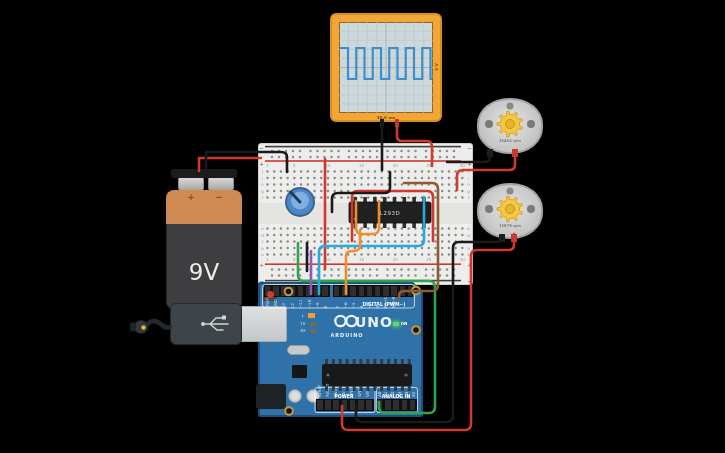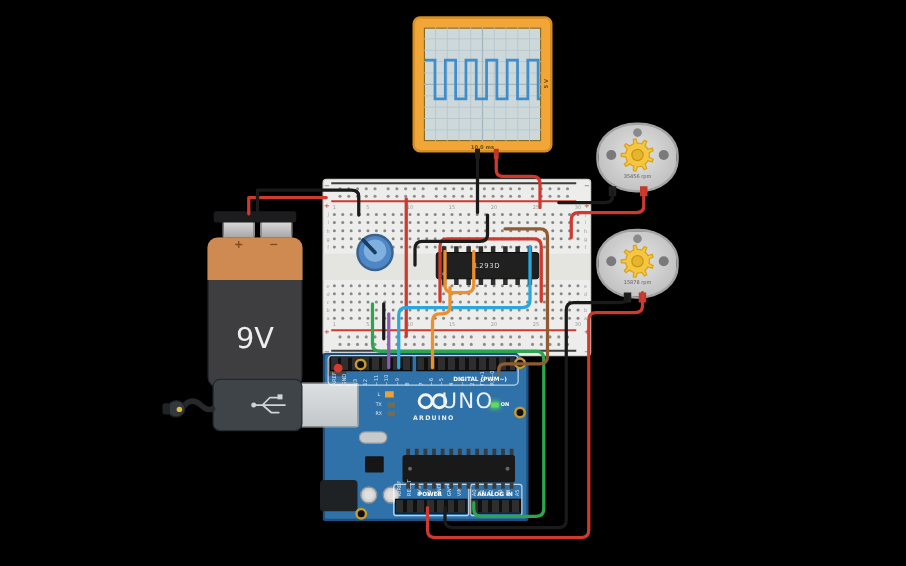--- a/index.html
+++ b/index.html
@@ -112,21 +112,21 @@
   <div class="abs" id="usb-port"></div>
   <div class="abs" id="power-jack"></div>
   <div class="abs" id="led-on"></div>
   <div class="led" style="left:308px;top:313px;width:7px;height:4.5px;background:#E9A13C"></div>
   <div class="led" style="left:309.5px;top:321.5px;width:6px;height:4px;background:#6E6E57"></div>
   <div class="led" style="left:309.5px;top:328.5px;width:6px;height:4px;background:#6E6E57"></div>
 
   <span class="tx" style="left:384px;top:303.5px;--s:.5;font-size:9.2px;font-weight:bold;color:#fff">DIGITAL (PWM~)</span>
   <span class="tx" style="left:344px;top:395.5px;--s:.5;font-size:9.2px;font-weight:bold;color:#fff">POWER</span>
   <span class="tx" style="left:396px;top:395.5px;--s:.5;font-size:9.2px;font-weight:bold;color:#fff">ANALOG IN</span>
-  <span class="tx" style="left:374px;top:322px;font-size:17px;font-weight:normal;color:#E8F0F6;letter-spacing:1px">UNO</span>
+  <span class="tx" style="left:374px;top:322px;font-size:14px;font-weight:bold;color:#E8F0F6;letter-spacing:1px">UNO</span>
   <span class="tx" style="left:347px;top:335px;--s:.5;font-size:10px;font-weight:bold;color:#E8F0F6;letter-spacing:2px">ARDUINO</span>
   <span class="tx" style="left:404px;top:324px;--s:.5;font-size:8px;font-weight:bold;color:#fff">ON</span>
   <span class="tx" style="left:303px;top:315.5px;--s:.5;font-size:7.5px;color:#e8e8e8">L</span>
   <span class="tx" style="left:303px;top:323.5px;--s:.5;font-size:7.5px;color:#e8e8e8">TX</span>
   <span class="tx" style="left:303px;top:330.5px;--s:.5;font-size:7.5px;color:#e8e8e8">RX</span>
 
   <div class="abs" id="usb-shell"></div>
 
   <svg class="layer" id="gfx-svg" width="725" height="453">
       <line x1="348.4" y1="22" x2="348.4" y2="113" stroke="#b7c6cb" stroke-width="0.7"></line>

